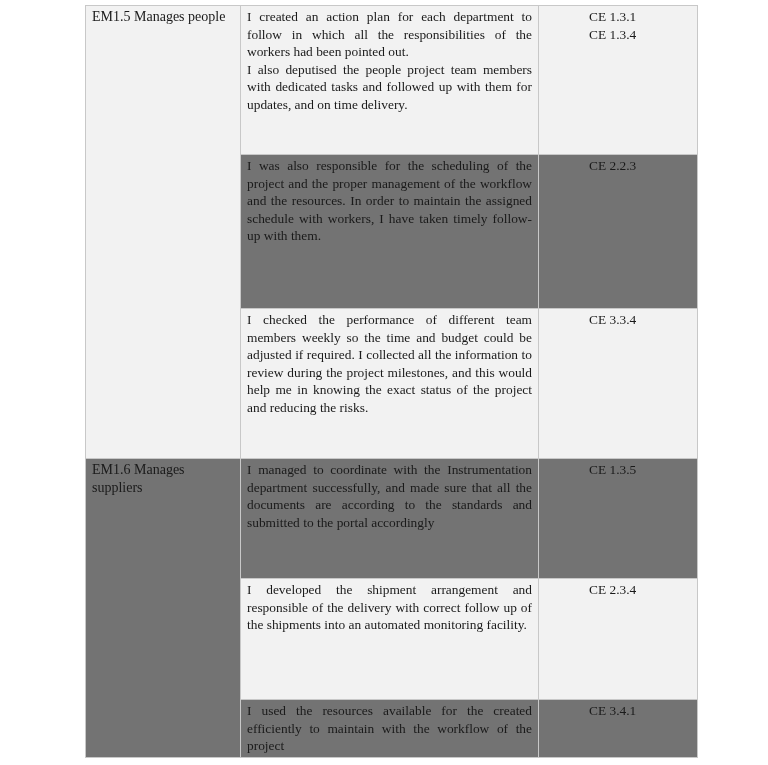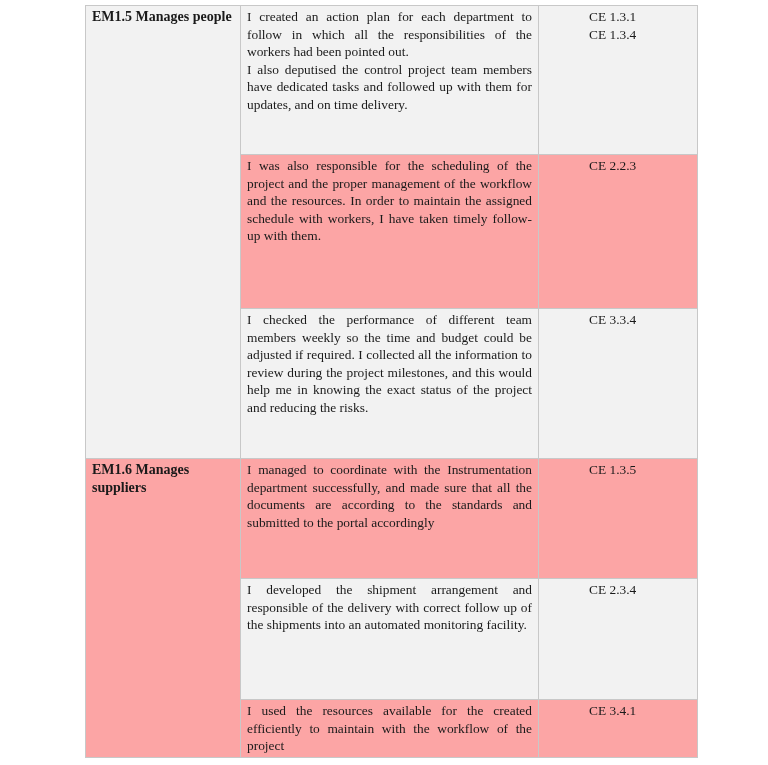--- a/index.html
+++ b/index.html
@@ -31,23 +31,23 @@
   }
   table.competency-table td {
     border: 1px solid #c8c8c8;
     vertical-align: top;
     padding: 2px 6px 2px 6px;
   }
   col.c1 { width: 155px; }
   col.c2 { width: 298px; }
   col.c3 { width: 159px; }
   .shade { background: #f2f2f2; }
-  .white { background: #fca5a5; }
+  .white { background: #737373; }
   .elem-title {
-    font-weight: bold;
+    font-weight: normal;
     font-size: 14px;
     line-height: 17.6px;
   }
   .narrative {
     text-align: justify;
     margin-left: 15px;
   }
   .narrative span { display: block; }
   .ref span { display: block; margin-left: 44px; }
 </style>
@@ -62,21 +62,21 @@
         <col class="c3">
     </colgroup>
     <tbody>
 
       <tr style="height:149px">
         <td rowspan="3" class="shade elem-title">
           <span>EM1.5 Manages people</span>
         </td>
         <td class="shade narrative">
           <span>I created an action plan for each department to follow in which all the responsibilities of the workers had been pointed out.</span>
-          <span>I also deputised the control project team members have dedicated tasks and followed up with them for updates, and on time delivery.</span>
+          <span>I also deputised the people project team members with dedicated tasks and followed up with them for updates, and on time delivery.</span>
         </td>
         <td class="shade ref">
           <span>CE 1.3.1</span>
           <span>CE 1.3.4</span>
         </td>
       </tr>
       <tr style="height:154px">
         <td class="white narrative">
           <span>I was also responsible for the scheduling of the project and the proper management of the workflow and the resources. In order to maintain the assigned schedule with workers, I have taken timely follow-up with them.</span>
         </td>

